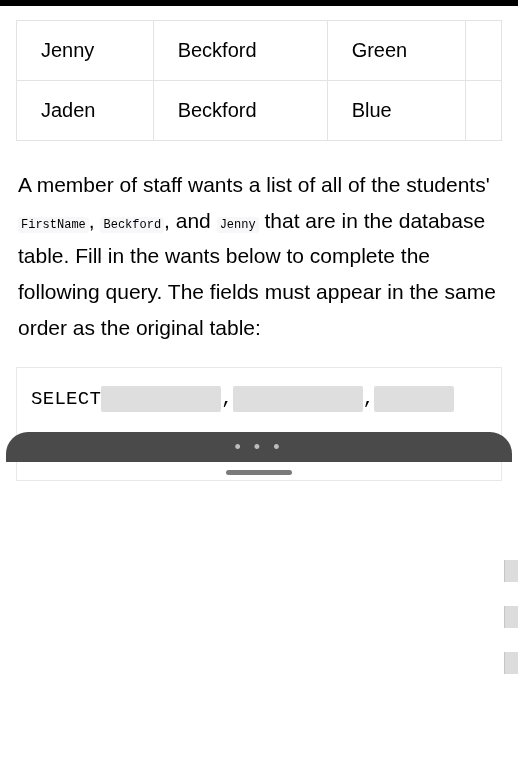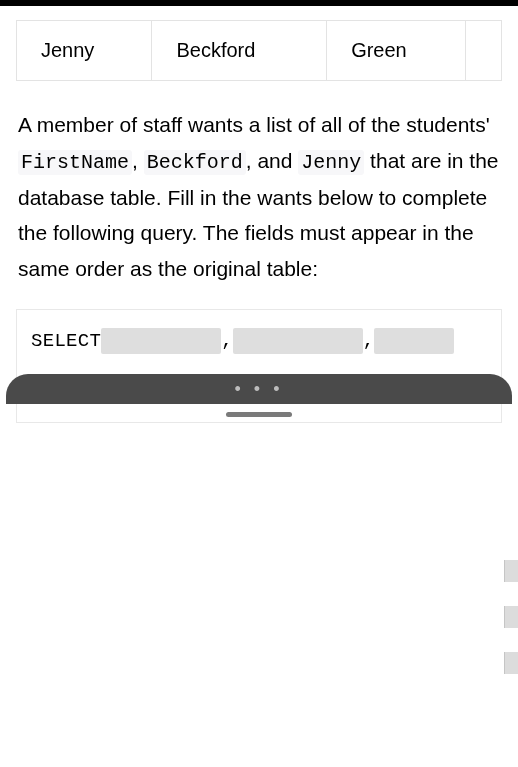--- a/index.html
+++ b/index.html
@@ -3,21 +3,21 @@
 <meta charset="utf-8">
 <style>
   * { box-sizing: border-box; margin: 0; padding: 0; }
   html, body { width: 518px; height: 767px; font-family: Arial, Helvetica, sans-serif; background: #fff; color: #000; }
   .topbar { height: 6px; background: #000; width: 100%; }
   .content { padding: 14px 16px 0 16px; }
   table.data { border-collapse: collapse; width: 100%; border-right: 1px solid #e3e3e3; }
   table.data td { border: 1px solid #e3e3e3; border-right: none; padding: 18px 10px 18px 24px; font-size: 20px; }
   table.data tr td:last-child { width: 36px; }
   .question { font-size: 21px; line-height: 1.7; margin-top: 26px; padding: 0 2px; }
-  code.inline { font-family: "Courier New", Courier, monospace; font-size: 20px; background: #f7f7f9; padding: 1px 3px; border-radius: 3px; margin-top: 12px; }
+  code.inline { font-family: "Courier New", Courier, monospace; font-size: 12px; background: #f7f7f9; padding: 1px 3px; border-radius: 3px; margin-top: 12px; }
   .query-wrap { margin-top: 22px; border: 1px solid #e8e8e8; padding: 18px 14px 12px 14px; width: 100%; overflow-x: auto; }
   .query-wrap::-webkit-scrollbar { height: 6px; }
   .query-wrap::-webkit-scrollbar-track { background: #f0f0f0; }
   .query-wrap::-webkit-scrollbar-thumb { background: #c9c9c9; border-radius: 3px; }
   .query-line { display: flex; align-items: center; gap: 0; margin-bottom: 24px; white-space: nowrap; }
   .query-line:last-child { margin-bottom: 6px; }
   .kw { font-family: "Courier New", Courier, monospace; font-size: 19px; letter-spacing: 0.3px; }
   .blank { display: inline-block; height: 26px; background: #dedede; border: none; border-radius: 2px; }
   .blank.w1 { width: 120px; }
   .blank.w2 { width: 130px; }
@@ -40,20 +40,26 @@
 <div class="topbar"></div>
 
 <div class="content">
 
   <table class="data">
     <tbody>
           <tr>
       <td>Jenny</td>
       <td>Beckford</td>
       <td>Green</td>
+      <td></td>
+    </tr>
+    <tr>
+      <td>Jaden</td>
+      <td>Beckford</td>
+      <td>Blue</td>
       <td></td>
     </tr>
   </tbody>
       </table>
 
   <p class="question">
     <span>A member of staff wants a list of all of the students' </span><code class="inline">FirstName</code><span>, </span><code class="inline">Beckford</code><span>, and </span><code class="inline">Jenny</code><span> that are in the database table. Fill in the wants below to complete the following query. The fields must appear in the same order as the original table:</span>
   </p>
 
   <div class="query-wrap">

